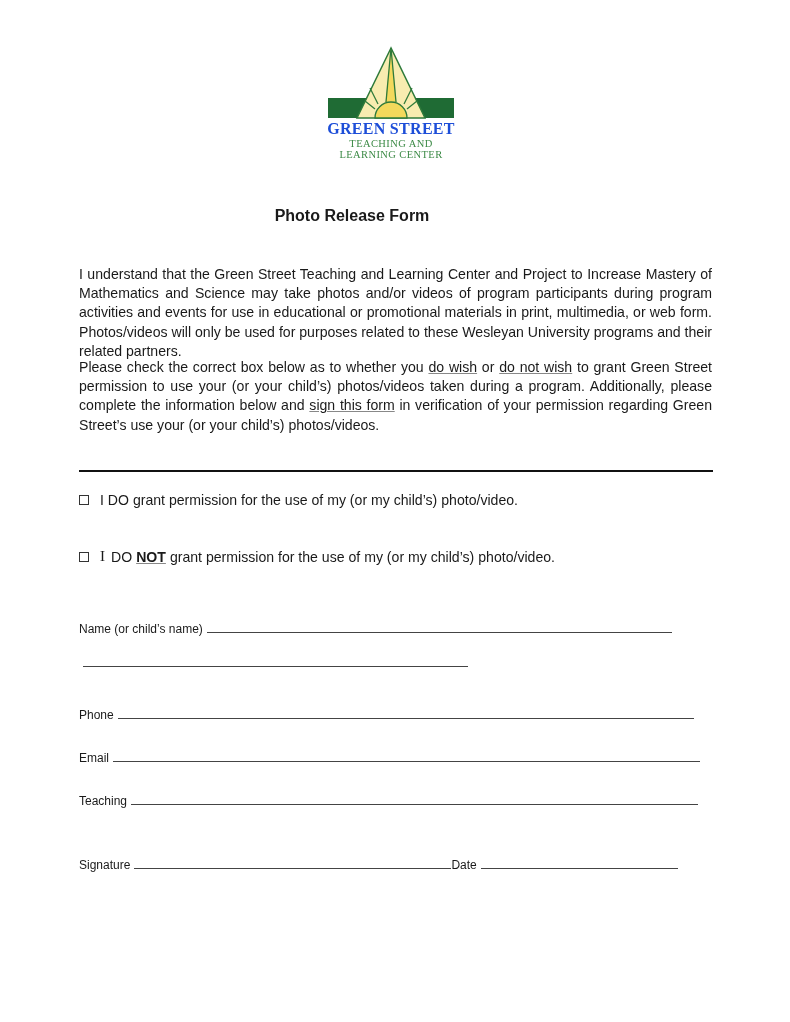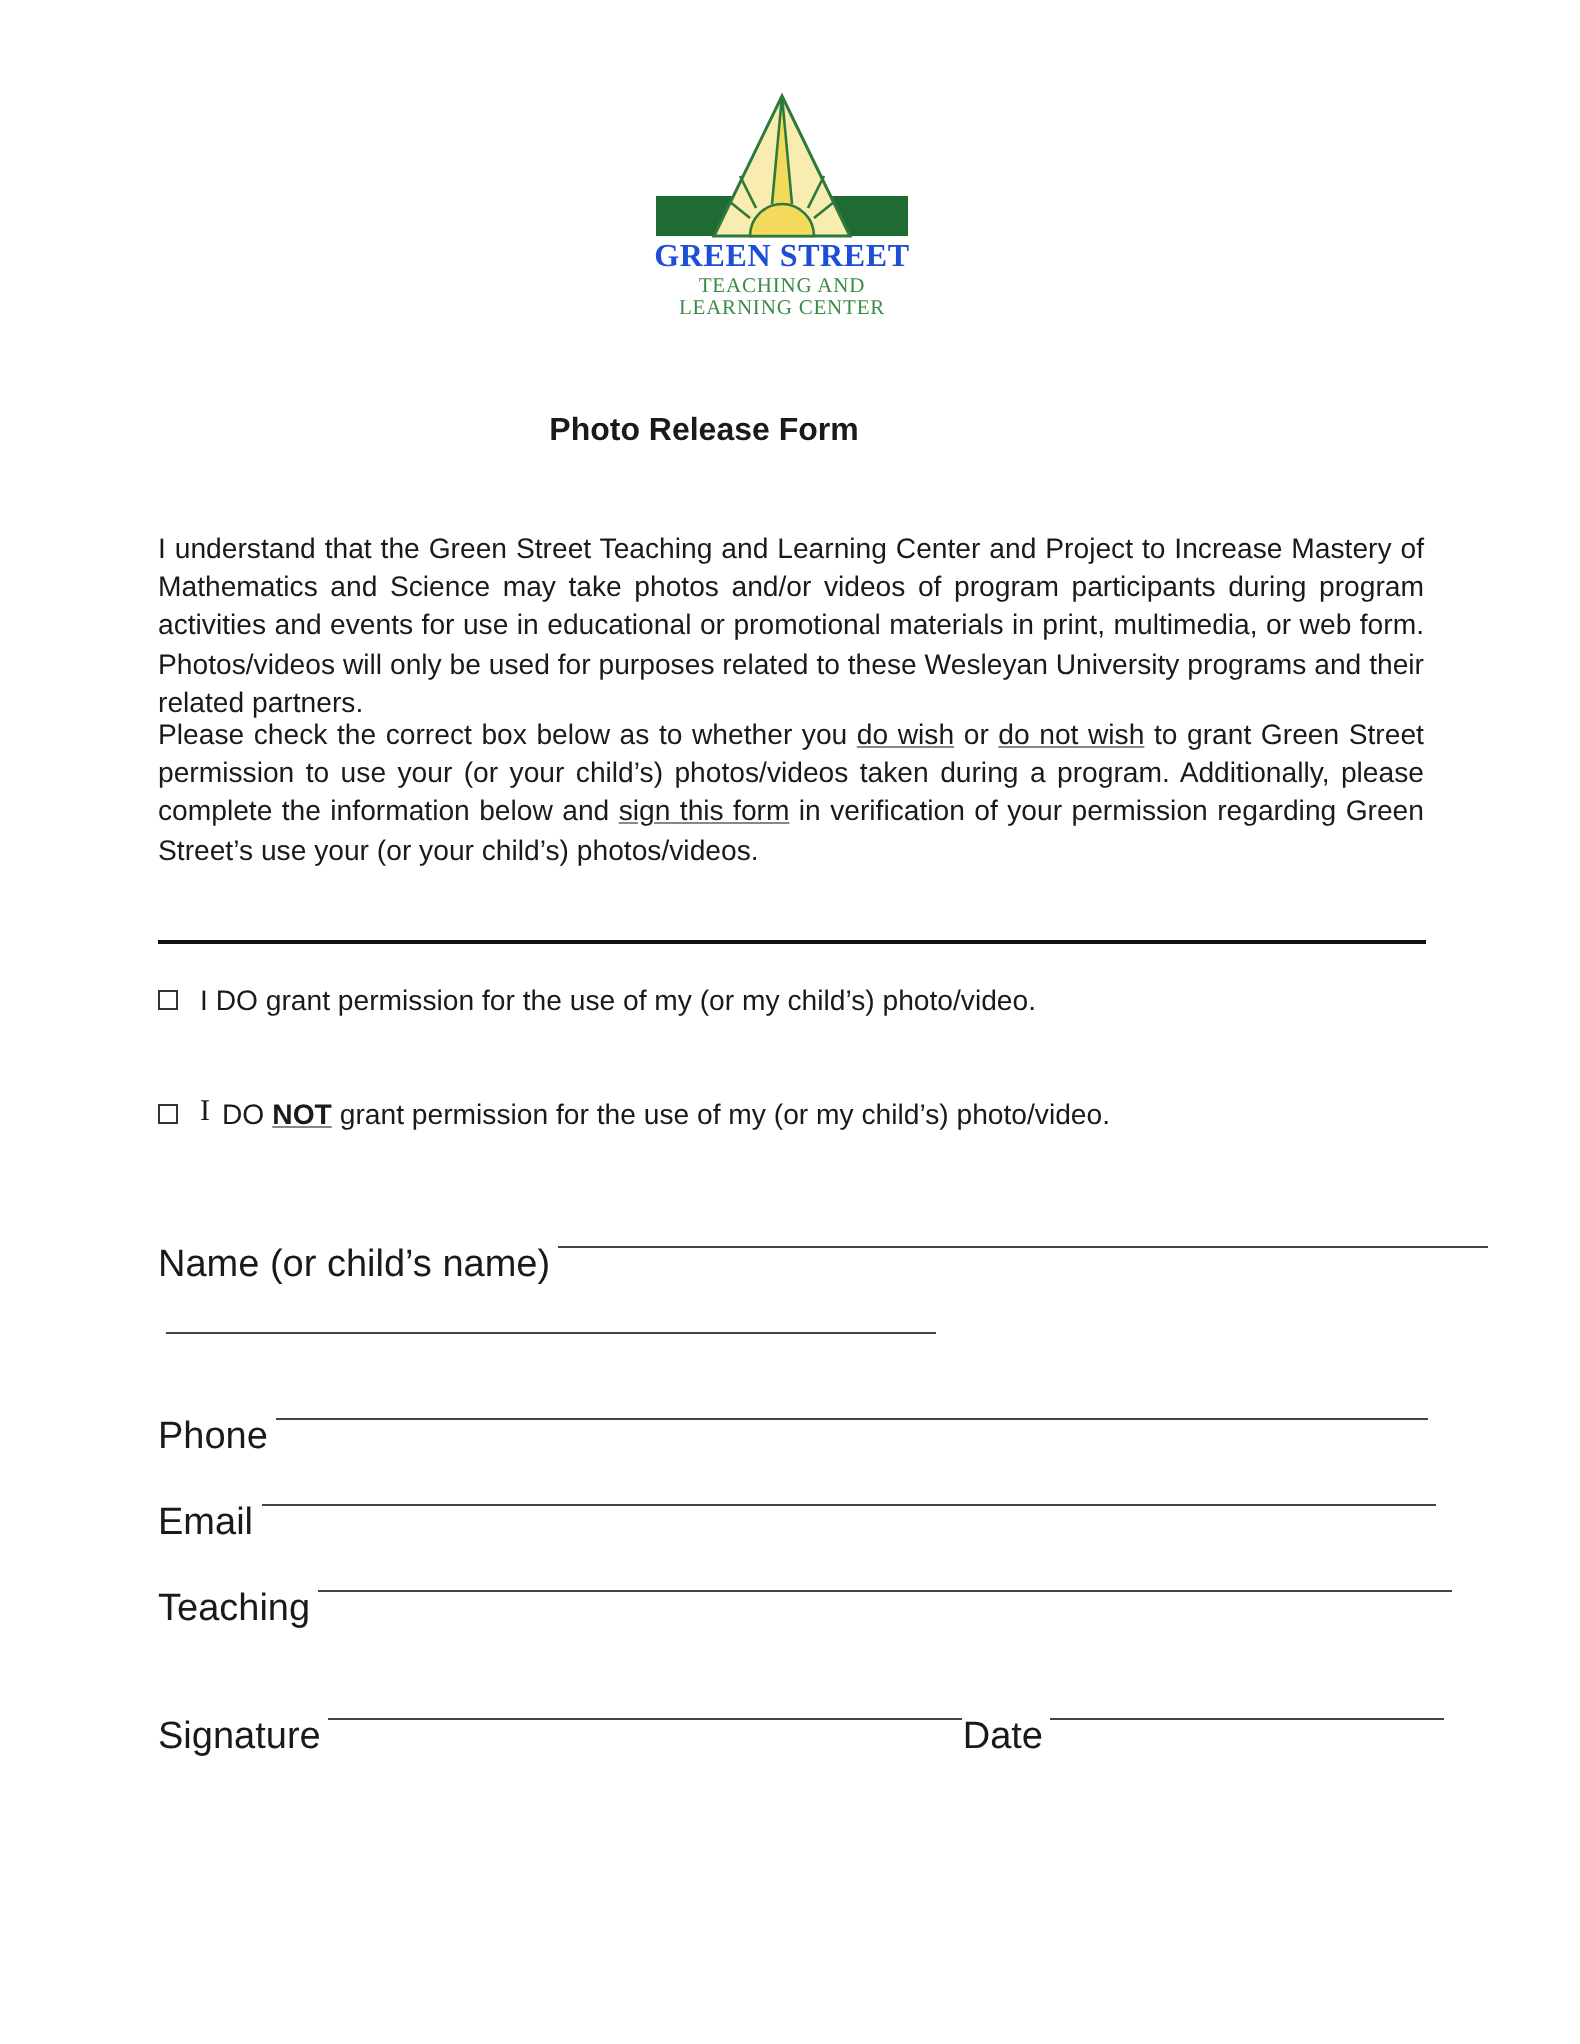--- a/index.html
+++ b/index.html
@@ -22,21 +22,21 @@
     .para.p1 { top: 246px; margin-top: 19px; }
     .para.p2 { top: 358px; }
     .u { text-decoration: underline; text-decoration-color: #888; }
     .rule { position: absolute; left: 79px; width: 634px; top: 470px; height: 2px; background: #111; }
     .choice { position: absolute; left: 79px; font-size: 14.1px; display: flex; align-items: center; }
     .choice.c1 { top: 492px; }
     .choice.c2 { top: 548px; }
     .box { width: 8px; height: 8px; border: 1px solid #333; margin-right: 11px; display: inline-block; }
     .choice .serif-i { font-family: "Liberation Serif", serif; font-size: 15px; margin-right: 6px; }
     .choice b { text-decoration: underline; text-decoration-color: #888; }
-    .field { position: absolute; left: 79px; font-size: 19px; display: flex; }
+    .field { position: absolute; left: 79px; font-size: 12px; display: flex; align-items: flex-end; }
     .field .line { border-bottom: 1px solid #444; height: 1px; margin-left: 4px; margin-bottom: 3px; }
   </style>
 </head>
 <body>
 
 <div class="logo">
   <svg width="130" height="76" viewBox="0 0 130 76">
     <rect x="2" y="54" width="126" height="20" fill="#1f6b34"></rect>
     <polygon points="65,4 31,74 99,74" fill="#f8ecb0" stroke="#2e7a3a" stroke-width="1.5"></polygon>
     <polygon points="65,4 58,74 72,74" fill="#f3d95c"></polygon>

